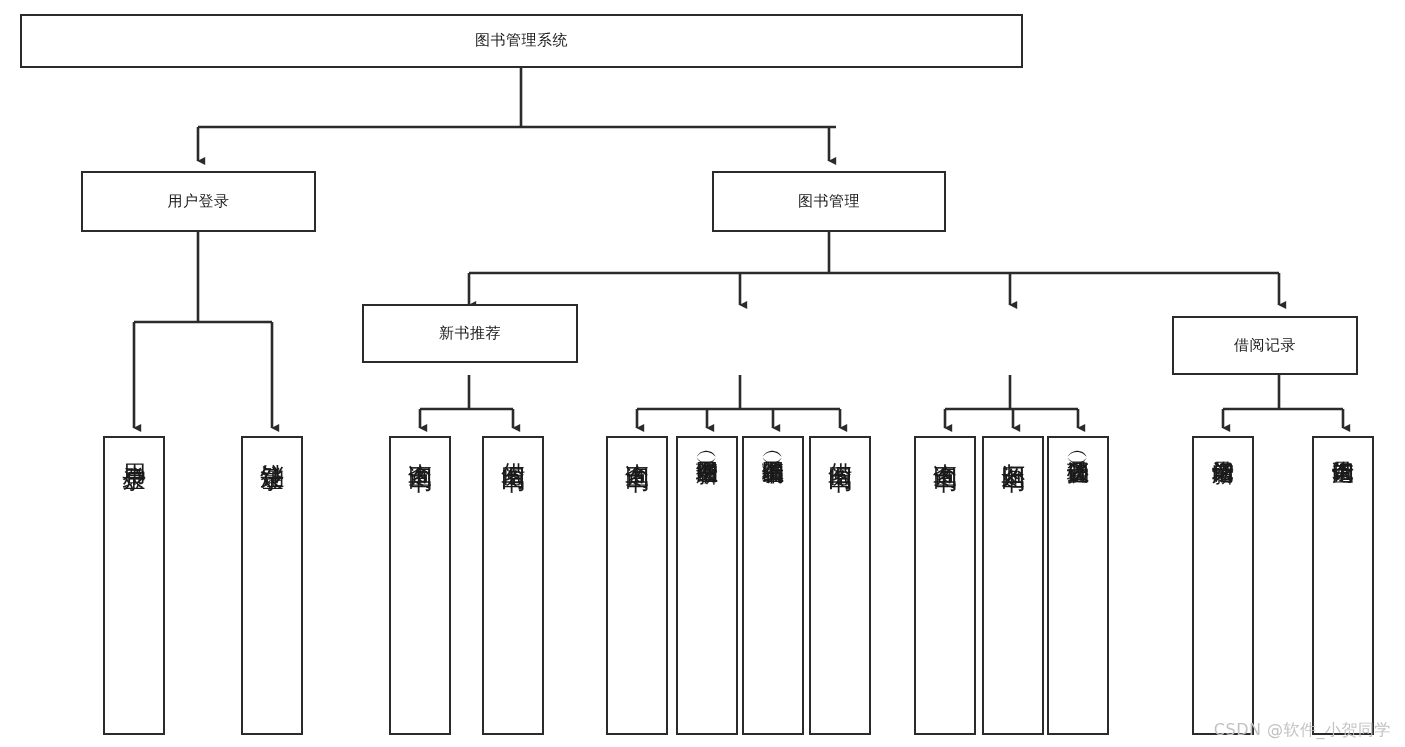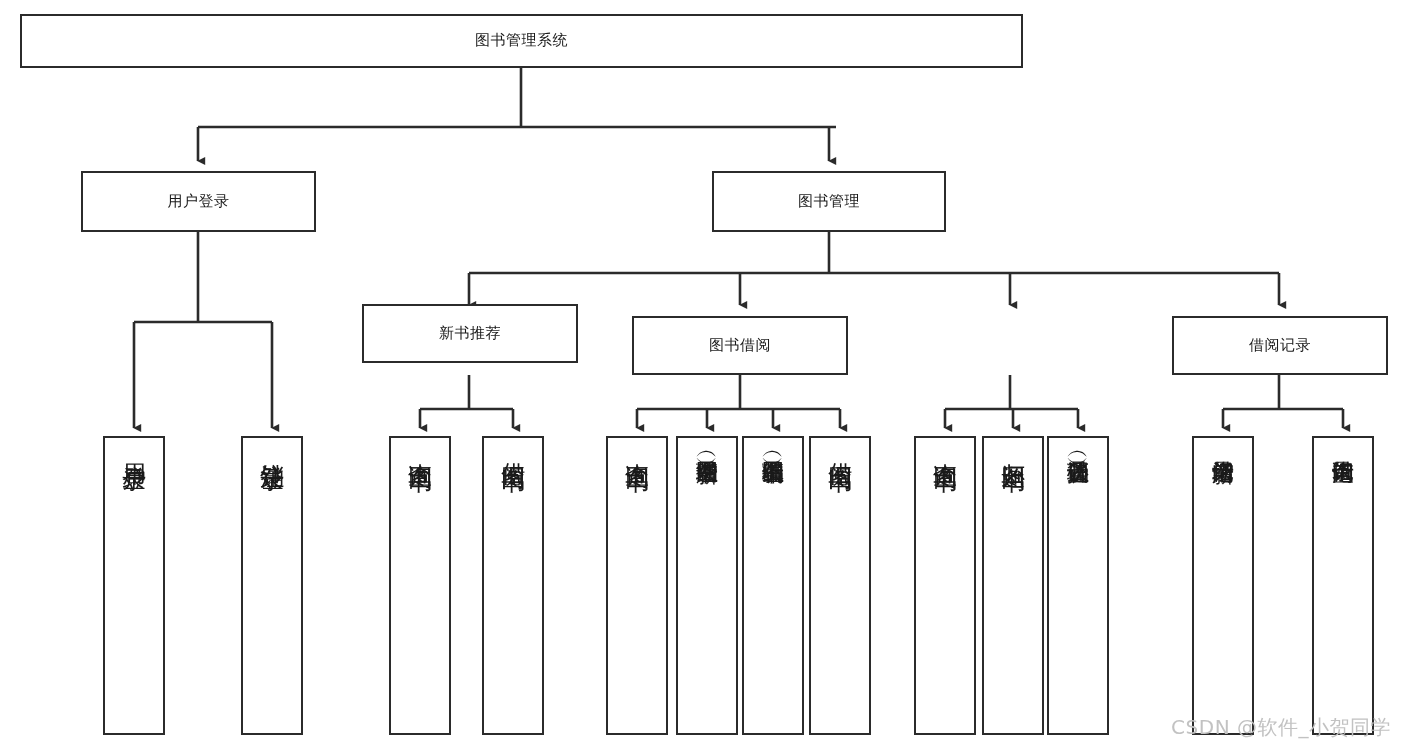--- a/index.html
+++ b/index.html
@@ -63,21 +63,21 @@
     margin: 0 auto;
   }
   .node.vertical.tight .label {
     font-size: 22px;
     letter-spacing: 0px;
   }
   #watermark {
     position: absolute;
     right: 14px;
     bottom: 6px;
-    font-size: 20px;
+    font-size: 16px;
     color: #c2c2c2;
     letter-spacing: 0.5px;
     white-space: nowrap;
     font-family: "DejaVu Sans", "Liberation Sans", sans-serif;
   }
 </style>
 </head>
 <body>
 
 <div id="diagram-root">
@@ -141,26 +141,23 @@
   </div>
 
   <div class="node horizontal" style="left:712px; top:171px; width:234px; height:61px;">
     <span class="label">图书管理</span>
   </div>
 
   <div class="node horizontal" style="left:362px; top:304px; width:216px; height:59px;">
     <span class="label">新书推荐</span>
   </div>
 
-  <div class="node horizontal" style="left:632px; top:316px; width:216px; height:59px;">
-    <span class="label">图书借阅</span>
-  </div>
-
-
-  <div class="node horizontal" style="left:1172px; top:316px; width:216px; height:59px;">
+
+
+  <div class="node horizontal" style="left:1172px; top:316px; width:186px; height:59px;">
     <span class="label">借阅记录</span>
   </div>
 
   <div class="node vertical" style="left:103px; top:436px; width:62px; height:299px;">
     <span class="label">用户登录</span>
   </div>
 
   <div class="node vertical" style="left:241px; top:436px; width:62px; height:299px;">
     <span class="label">注销登录</span>
   </div>

